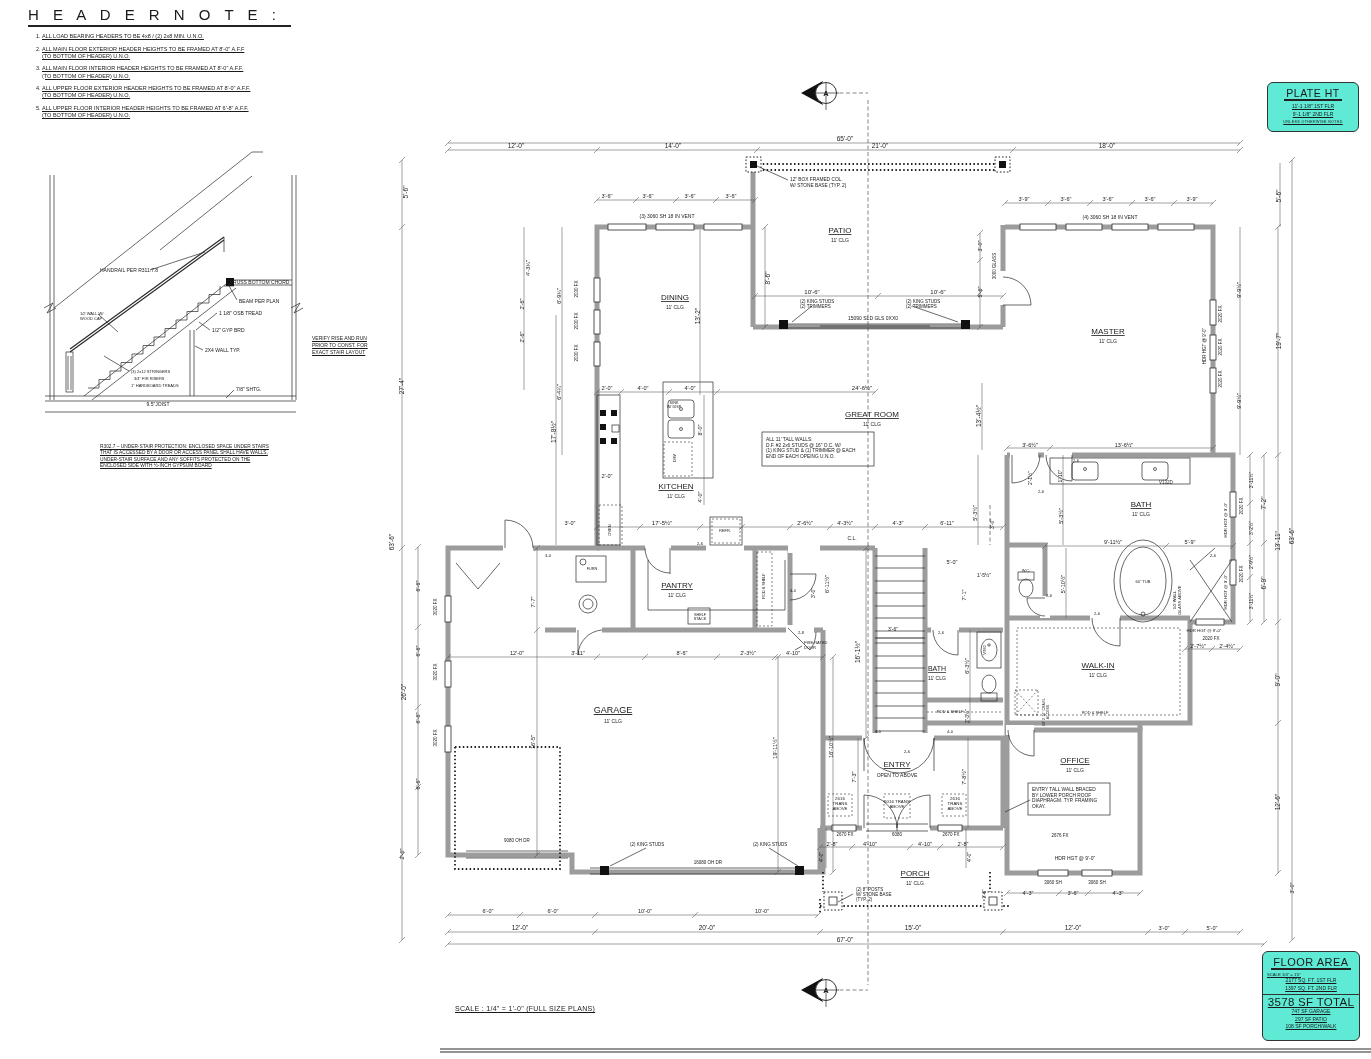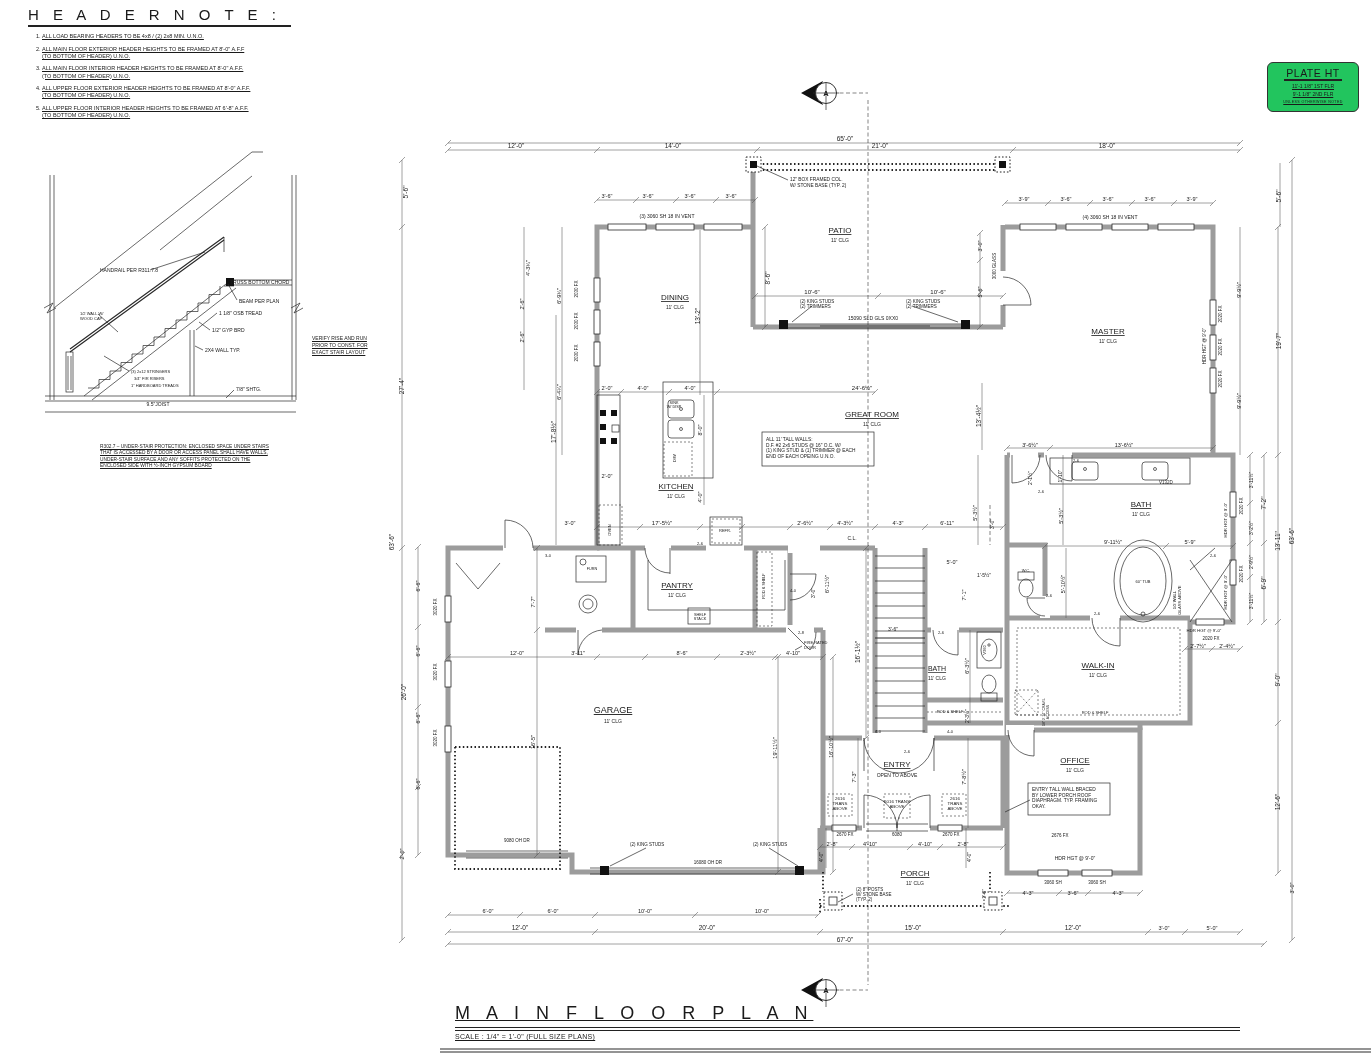--- a/index.html
+++ b/index.html
@@ -17,21 +17,21 @@
   .da2{stroke:#333;stroke-width:.6;fill:none;stroke-dasharray:2 2}
   .dot{stroke:#222;stroke-width:1.8;fill:none;stroke-dasharray:1.5 2.4}
   .dotsq{fill:#fff;stroke:#222;stroke-width:1;stroke-dasharray:1.6 1.9}
   .blk{fill:#111;stroke:none}
   .abs{position:absolute;text-decoration:underline;}
   .note-title{font-size:15px;letter-spacing:5px;border-bottom:2.5px solid #222;
               display:inline-block;padding:0 10px 2px 0;font-weight:500;}
   .hnotes{font-size:5.5px;line-height:1.3;margin:6px 0 0 0;padding-left:14px;width:330px;}
   .hnotes li{margin-bottom:5.5px;white-space:pre-line;}
   .smallnote{font-size:5px;line-height:1.35;}
-  .box{border:1.5px solid #333;border-radius:6px;text-align:center;background:#22c55e;}
+  .box{border:1.5px solid #333;border-radius:6px;text-align:center;background:#5eead4;margin-top:20px;}
   .box .bt{font-size:10.5px;letter-spacing:.5px;border-bottom:2px solid #222;display:inline-block;margin:3px 0 2px 0;padding:0 2px;}
   .box .bl{font-size:5px;line-height:1.5;}
   .box .tiny{font-size:3.6px;letter-spacing:.4px;margin-top:2px;}
   .fa .bt{font-size:11px;}
   .fa .total{font-size:11.5px;border-top:1px solid #333;margin-top:2px;padding-top:1px;letter-spacing:.3px;}
   .fa .scale{font-size:4.2px;text-align:left;padding-left:4px;}
   .main-title{font-size:18px;letter-spacing:6px;border-bottom:4px double #222;width:785px;padding-bottom:3px;}
   .main-scale{font-size:7px;margin-top:2px;letter-spacing:.3px;}
 </style>
 </head>
@@ -487,19 +487,28 @@
 PRIOR TO CONST. FOR
 EXACT STAIR LAYOUT</div>
 
 <div class="abs box" style="left:1267px;top:62px;width:90px;height:48px;">
   <div class="bt">PLATE HT</div>
   <div class="bl">11'-1 1/8" 1ST FLR</div>
   <div class="bl">9'-1 1/8" 2ND FLR</div>
   <div class="tiny">UNLESS OTHERWISE NOTED</div>
 </div>
 
+<div class="abs box fa" style="left:1262px;top:931px;width:96px;height:88px;">
+  <div class="bt">FLOOR AREA</div>
+  <div class="scale">SCALE 1/4" = 1'0"</div>
+  <div class="bl">2177 SQ. FT. 1ST FLR</div>
+  <div class="bl">1397 SQ. FT. 2ND FLR</div>
+  <div class="total">3578 SF TOTAL</div>
+  <div class="bl">747 SF GARAGE</div>
+  <div class="bl">297 SF PATIO</div>
+  <div class="bl">108 SF PORCH/WALK</div>
+</div>
 
 <div class="abs" style="left:455px;top:1003px;">
-  <div class="main-title">M A I N   F L O O R   P L A N</div>
   <div class="main-scale">SCALE : 1/4" = 1'-0" (FULL SIZE PLANS)</div>
 </div>
 
 </div>
 
 </body></html>

